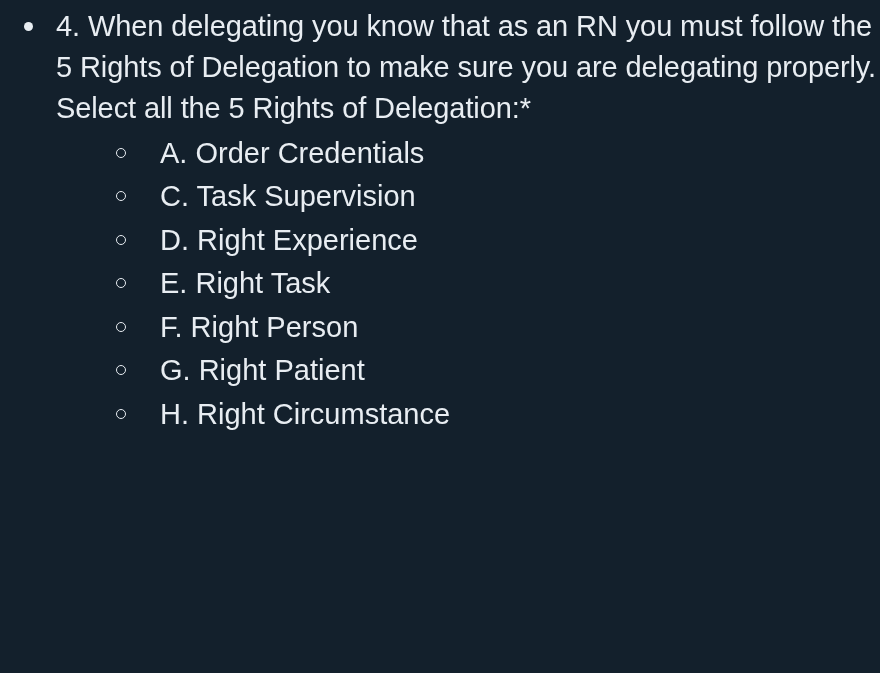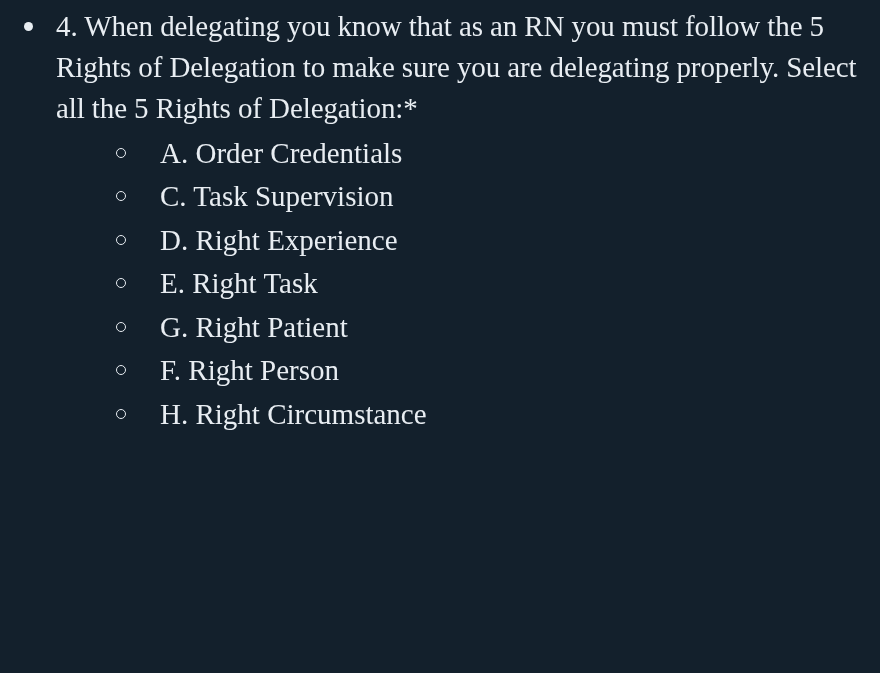--- a/index.html
+++ b/index.html
@@ -1,19 +1,18 @@
 <!DOCTYPE html>
 <html><head>
   <meta charset="utf-8">
   <style>
     * {
       margin: 0;
       padding: 0;
       box-sizing: border-box;
-      font-family: Liberation Serif, serif;
     }
     body {
       background-color: #13202c;
       color: #e8edf2;
       font-family: 'Segoe UI', 'Helvetica Neue', Arial, sans-serif;
       width: 880px;
       height: 673px;
       padding: 0;
       overflow: hidden;
     }
@@ -70,18 +69,18 @@
 <body>
 
 <ul class="outer-list">
   <li class="outer-item">
     <span class="question-text">4. When delegating you know that as an RN you must follow the 5 Rights of Delegation to make sure you are delegating properly. Select all the 5 Rights of Delegation:*</span>
     <ul class="inner-list">
       <li class="inner-item">A. Order Credentials</li>
       <li class="inner-item">C. Task Supervision</li>
       <li class="inner-item">D. Right Experience</li>
       <li class="inner-item">E. Right Task</li>
+      <li class="inner-item">F. Right Person</li>
       <li class="inner-item">G. Right Patient</li>
-      <li class="inner-item">F. Right Person</li>
       <li class="inner-item">H. Right Circumstance</li>
     </ul>
   </li>
 </ul>
 
 </body></html>

